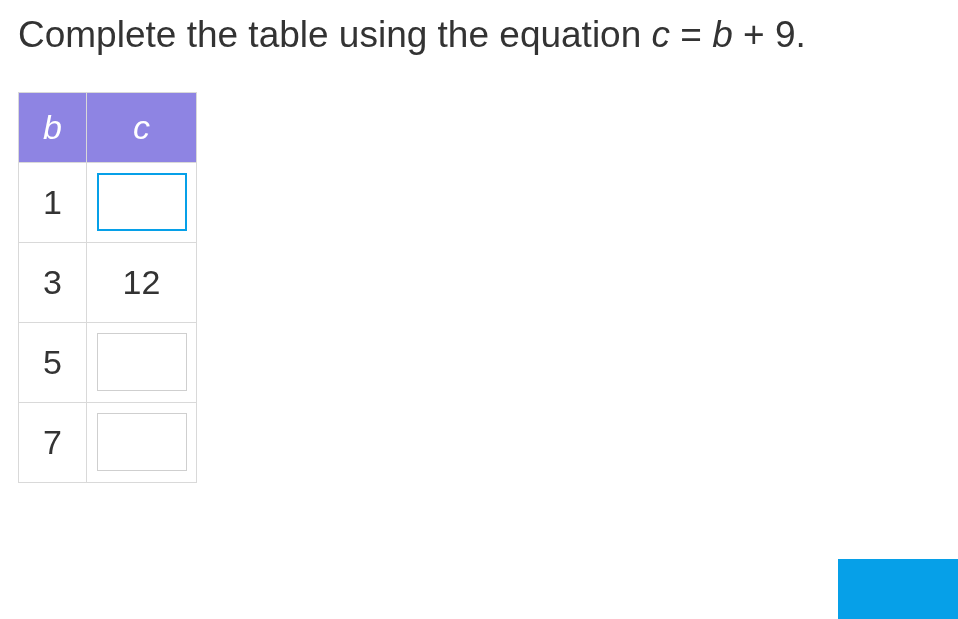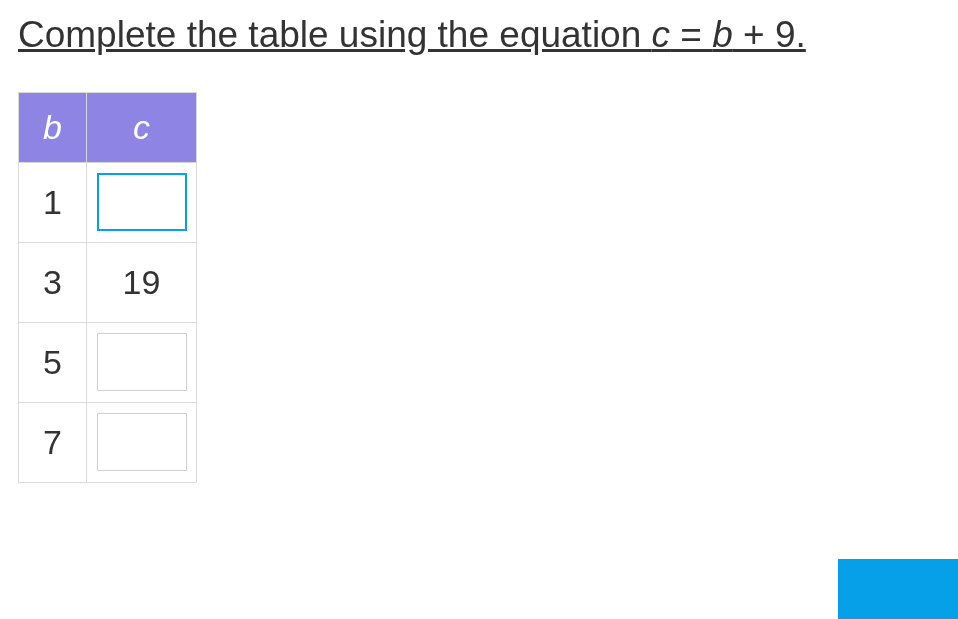--- a/index.html
+++ b/index.html
@@ -13,21 +13,20 @@
       width: 958px;
       height: 619px;
       position: relative;
       padding: 10px 18px;
     }
     .prompt {
       font-size: 37px;
       color: #333333;
       line-height: 1.35;
       margin-bottom: 32px;
-      text-decoration: underline;
     }
     .prompt .var {
       font-style: italic;
     }
     .table {
       border-collapse: collapse;
       border: 1px solid #d9d9d9;
     }
     .table td, .table th {
       border: 1px solid #d9d9d9;
@@ -100,21 +99,21 @@
   </thead>
   <tbody>
     <tr>
       <td class="col-b">1</td>
       <td class="col-c">
         <input type="text" class="cell-input active" value="" style="">
       </td>
     </tr>
     <tr>
       <td class="col-b">3</td>
-      <td class="col-c">19</td>
+      <td class="col-c">12</td>
     </tr>
     <tr>
       <td class="col-b">5</td>
       <td class="col-c">
         <input type="text" class="cell-input" value="" style="">
       </td>
     </tr>
     <tr>
       <td class="col-b">7</td>
       <td class="col-c">

